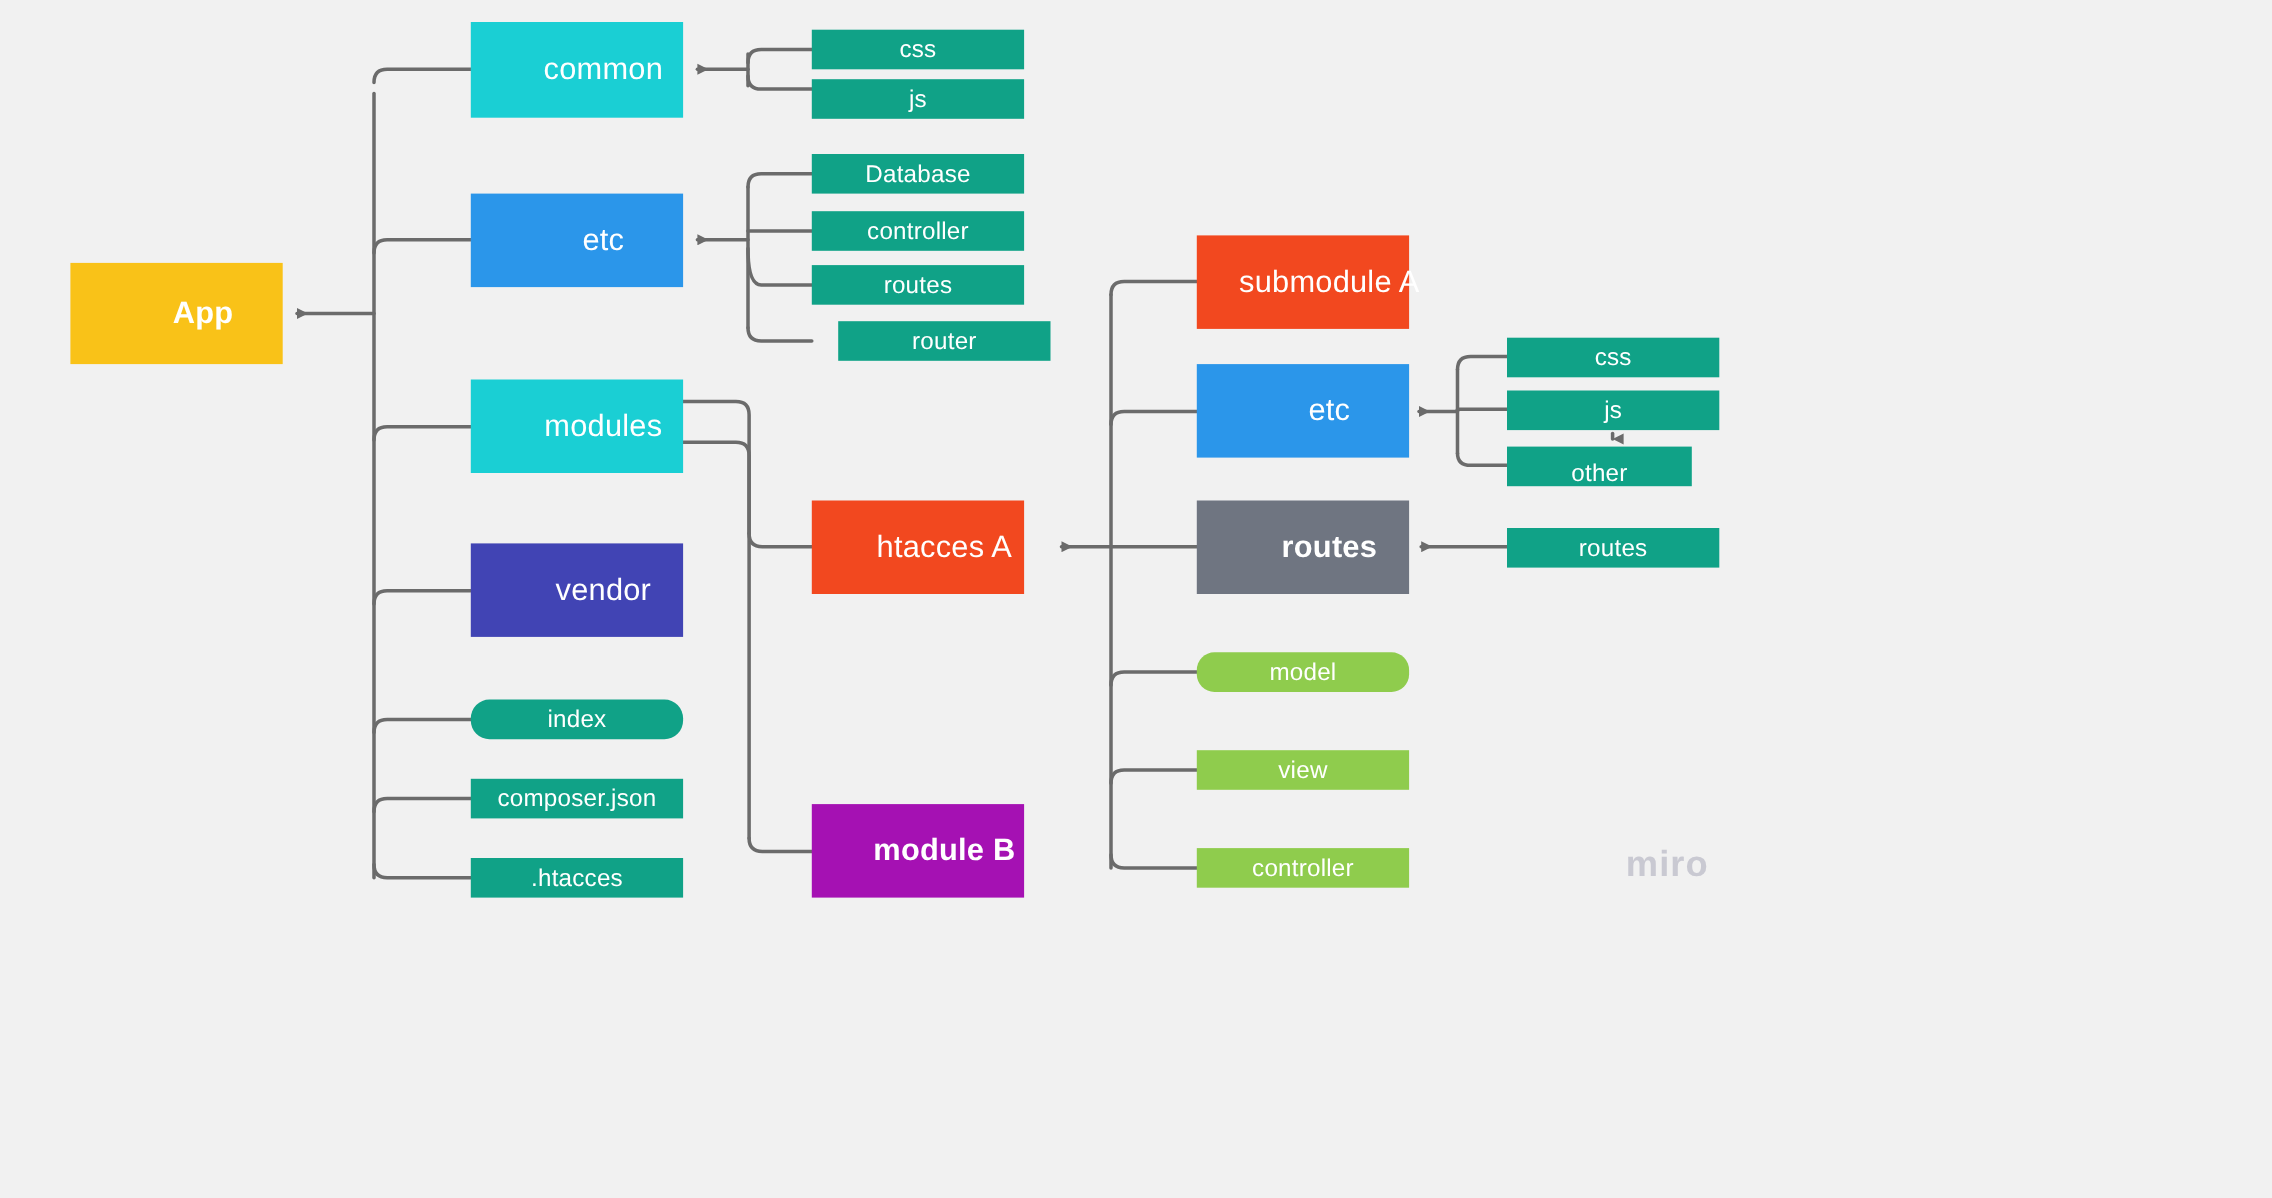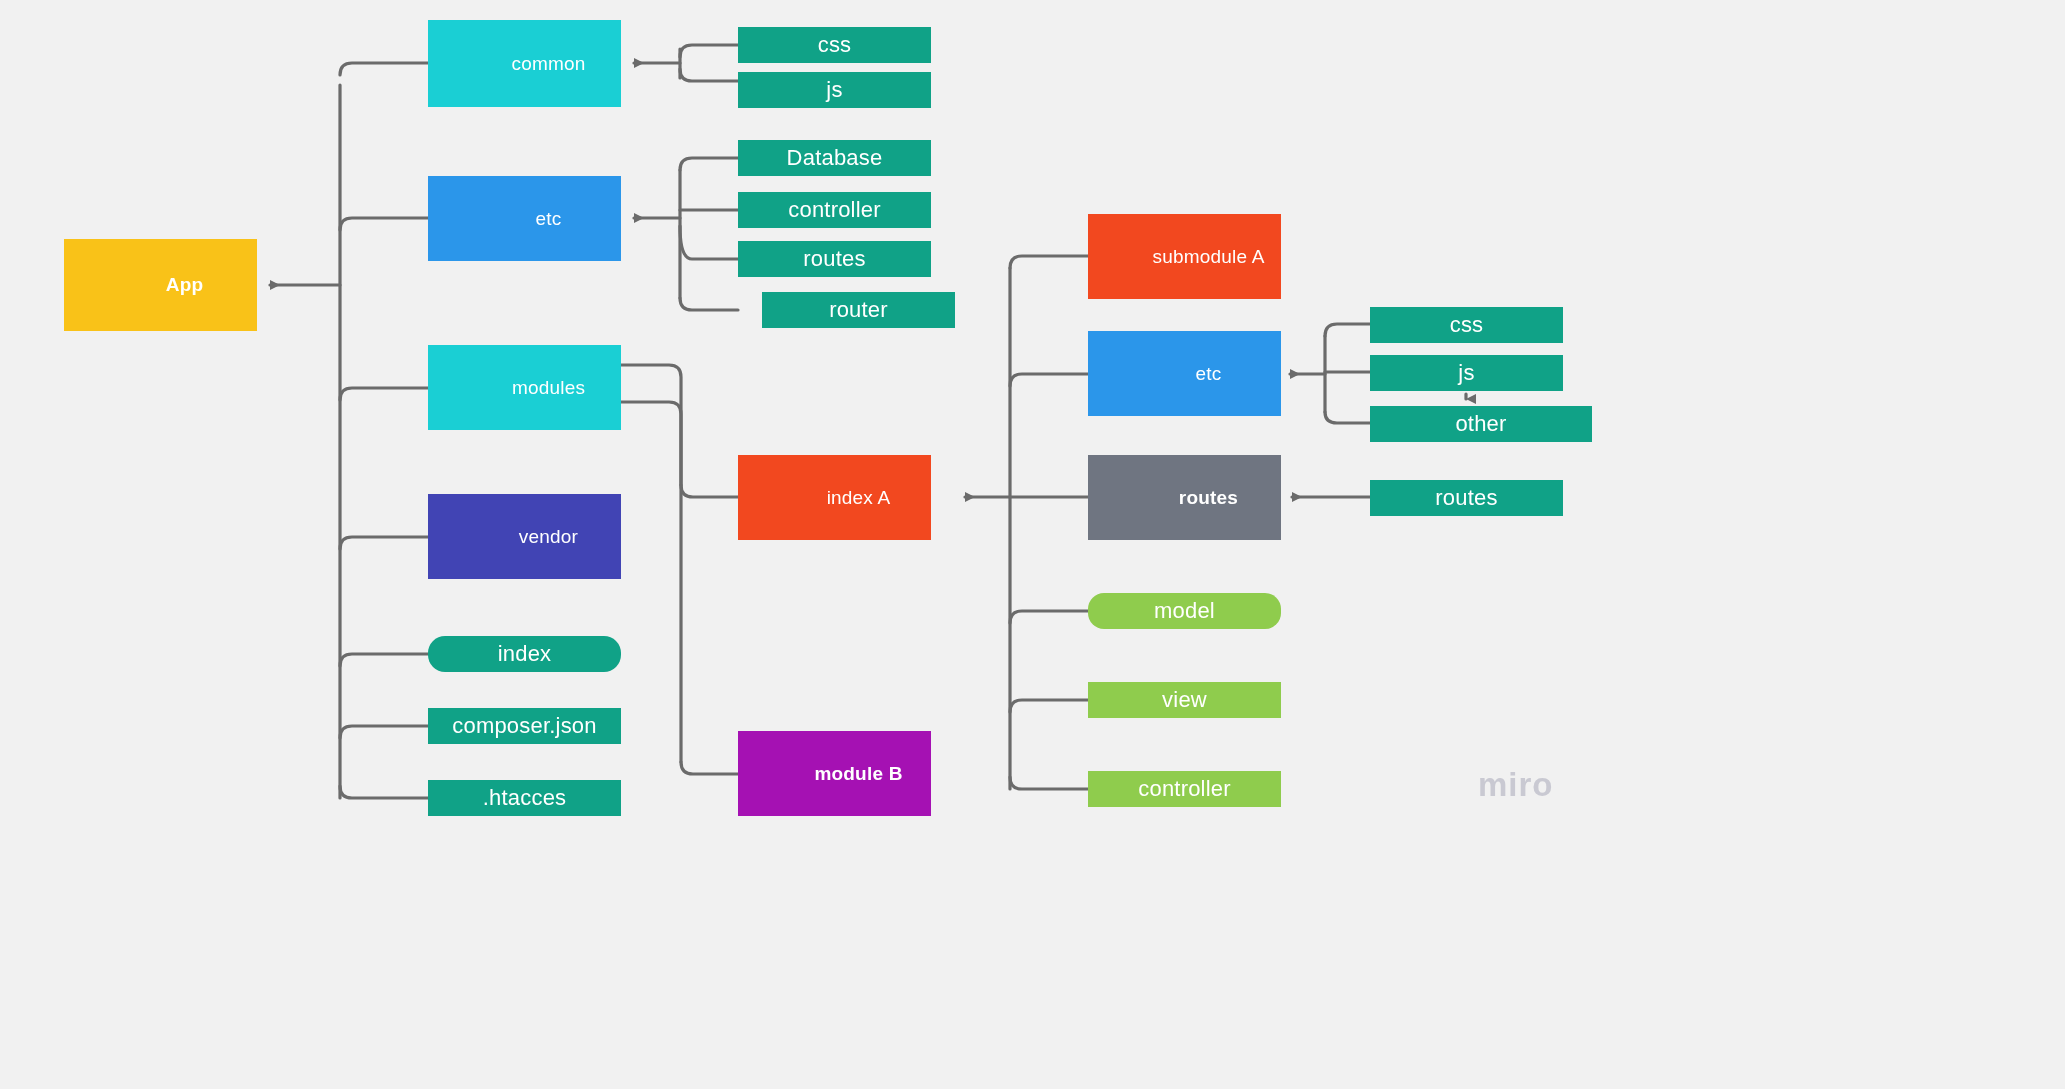--- a/index.html
+++ b/index.html
@@ -30,21 +30,21 @@
     display: flex;
     align-items: center;
     justify-content: center;
     color: #ffffff;
     text-align: center;
     line-height: 1.15;
     letter-spacing: 0.2px;
     white-space: nowrap;
   }
   .node .label { pointer-events: none; }
-  .size-lg   { font-size: 19px; padding-left: 48px; }
+  .size-lg   { font-size: 28px; padding-left: 48px; }
   .size-md   { font-size: 22px; }
   .bold      { font-weight: bold; }
   #watermark {
     position: absolute;
     color: #c9c9d2;
     font-size: 33px;
     letter-spacing: 1px;
     font-weight: 700;
     user-select: none;
   }
@@ -165,21 +165,21 @@
 
   <div class="node size-md" style="left:738px; top:241px; width:193px; height:36px; background:#10a287;">
     <span class="label">routes</span>
   </div>
 
   <div class="node size-md" style="left:738px; top:292px; width:193px; height:36px; background:#10a287;margin-left:24px;">
     <span class="label">router</span>
   </div>
 
   <div class="node size-lg" style="left:738px; top:455px; width:193px; height:85px; background:#f2481f;">
-    <span class="label">index A</span>
+    <span class="label">htacces A</span>
   </div>
 
   <div class="node size-lg bold" style="left:738px; top:731px; width:193px; height:85px; background:#a511b3;">
     <span class="label">module B</span>
   </div>
 
   <div class="node size-lg" style="left:1088px; top:214px; width:193px; height:85px; background:#f2481f;">
     <span class="label">submodule A</span>
   </div>
 
@@ -204,21 +204,21 @@
   </div>
 
   <div class="node size-md" style="left:1370px; top:307px; width:193px; height:36px; background:#10a287;">
     <span class="label">css</span>
   </div>
 
   <div class="node size-md" style="left:1370px; top:355px; width:193px; height:36px; background:#10a287;">
     <span class="label">js</span>
   </div>
 
-  <div class="node size-md" style="left:1370px; top:406px; width:222px; height:36px; background:#10a287;">
+  <div class="node size-md" style="left:1370px; top:406px; width:168px; height:36px; background:#10a287;align-items:flex-end;">
     <span class="label">other</span>
   </div>
 
   <div class="node size-md" style="left:1370px; top:480px; width:193px; height:36px; background:#10a287;">
     <span class="label">routes</span>
   </div>
 
   <div id="watermark" style="left:1478px; top:766px;">miro</div>
 
 </div>

